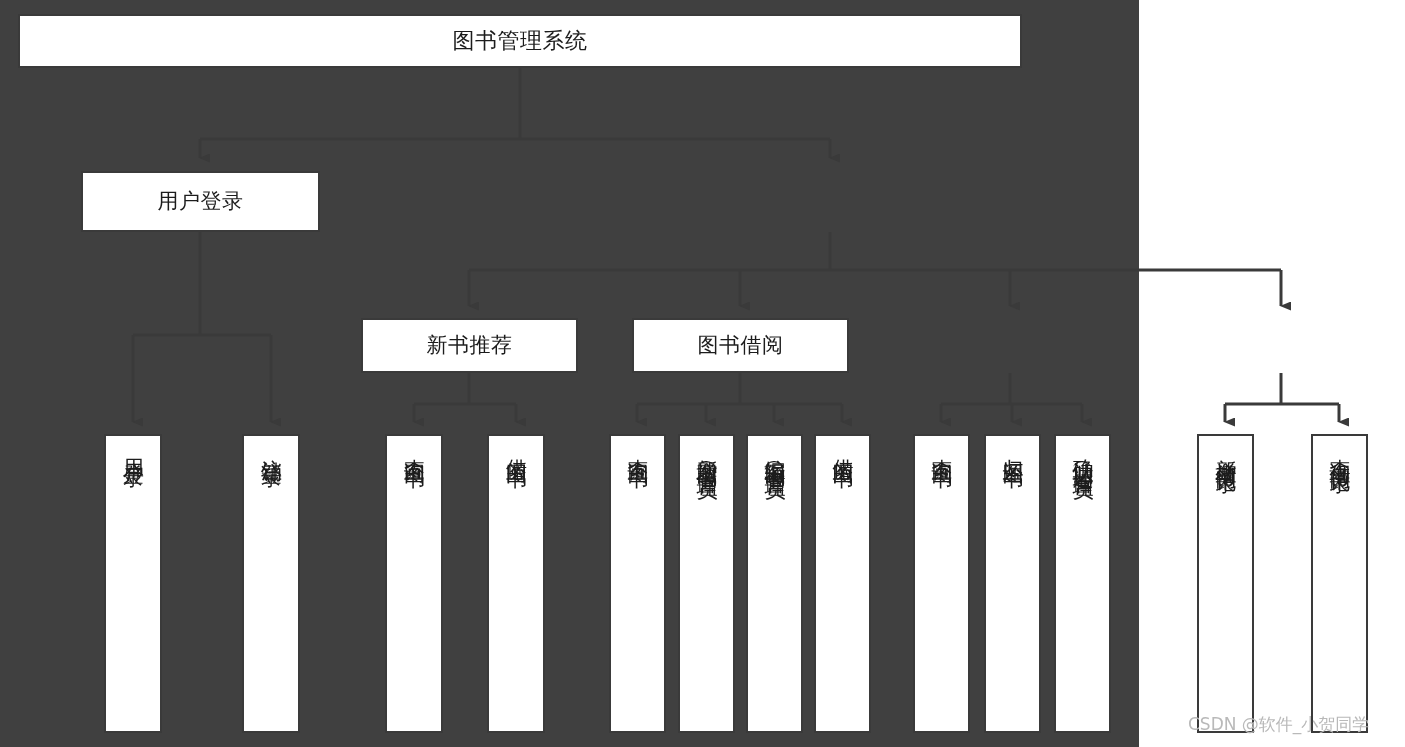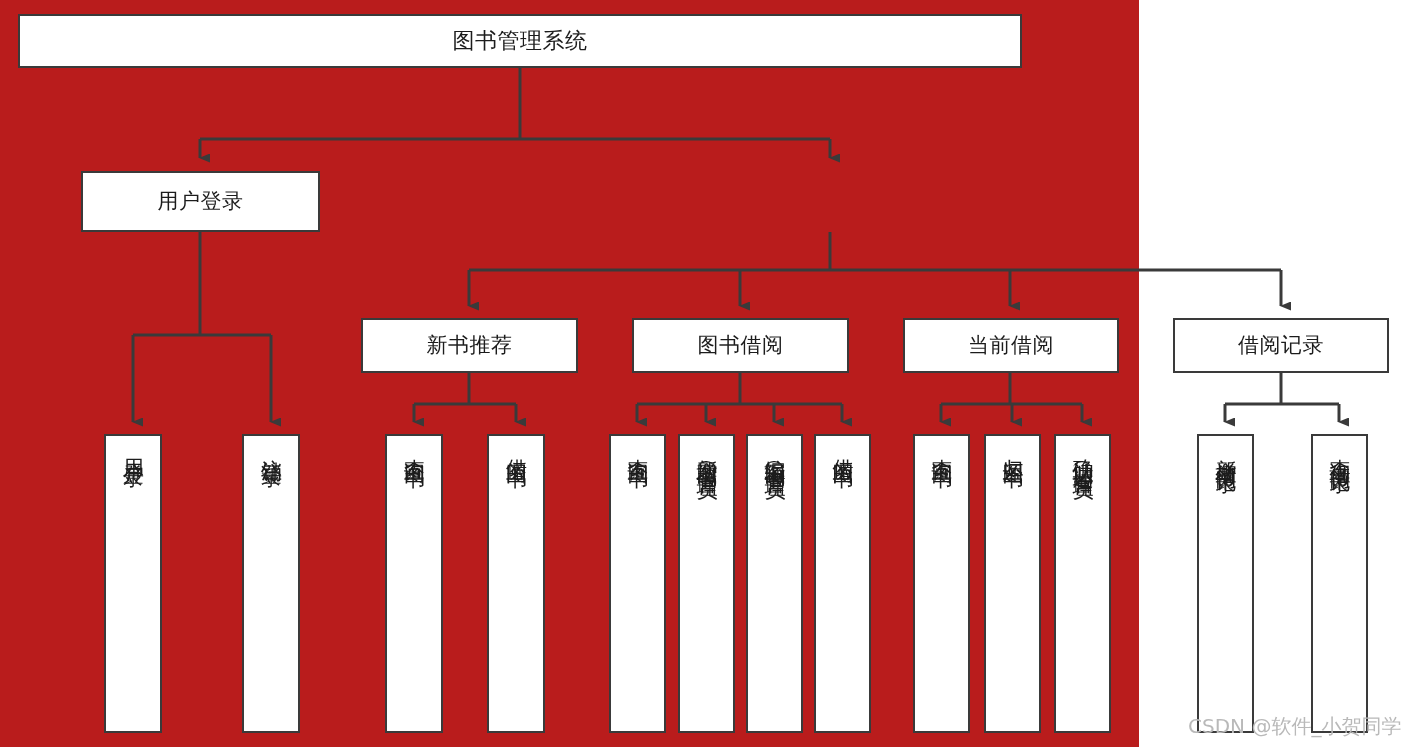--- a/index.html
+++ b/index.html
@@ -11,21 +11,21 @@
     width: 1405px;
     height: 747px;
     font-family: "DejaVu Sans", "Liberation Sans", sans-serif;
     overflow: hidden;
     position: relative;
   }
   #diagram-root {
     position: relative;
     width: 1139px;
     height: 747px;
-    background: #b91c1c;
+    background: #404040;
   }
   svg#connectors {
     position: absolute;
     left: 0;
     top: 0;
     width: 1405px;
     height: 747px;
   }
   .node {
     position: absolute;
@@ -60,21 +60,21 @@
     writing-mode: vertical-rl;
     text-orientation: upright;
     font-size: 21px;
     letter-spacing: 3px;
     line-height: 1;
   }
   .watermark {
     position: absolute;
     left: 1188px;
     top: 713px;
-    font-size: 20px;
+    font-size: 17px;
     color: #b9b9b9;
     z-index: 6;
     white-space: nowrap;
     font-family: "DejaVu Sans", "Liberation Sans", sans-serif;
   }
 </style>
 </head>
 <body>
 
 <div id="diagram-root">
@@ -136,26 +136,20 @@
   <div class="node horizontal" style="left:81px; top:171px; width:239px; height:61px;">
     <span class="node-label">用户登录</span>
   </div>
 
   <div class="node horizontal" style="left:632px; top:318px; width:217px; height:55px;">
     <span class="node-label">图书借阅</span>
   </div>
   <div class="node horizontal" style="left:361px; top:318px; width:217px; height:55px;">
     <span class="node-label">新书推荐</span>
   </div>
-  <div class="node horizontal" style="left:903px; top:318px; width:216px; height:55px;">
-    <span class="node-label">当前借阅</span>
-  </div>
-  <div class="node horizontal" style="left:1173px; top:318px; width:216px; height:55px;">
-    <span class="node-label">借阅记录</span>
-  </div>
 
   <div class="node vertical" style="left:104px; top:434px; width:58px; height:299px;">
     <span class="node-label">用户登录</span>
   </div>
   <div class="node vertical" style="left:242px; top:434px; width:58px; height:299px;">
     <span class="node-label">注销登录</span>
   </div>
 
   <div class="node vertical" style="left:385px; top:434px; width:58px; height:299px;">
     <span class="node-label">查询图书</span>

